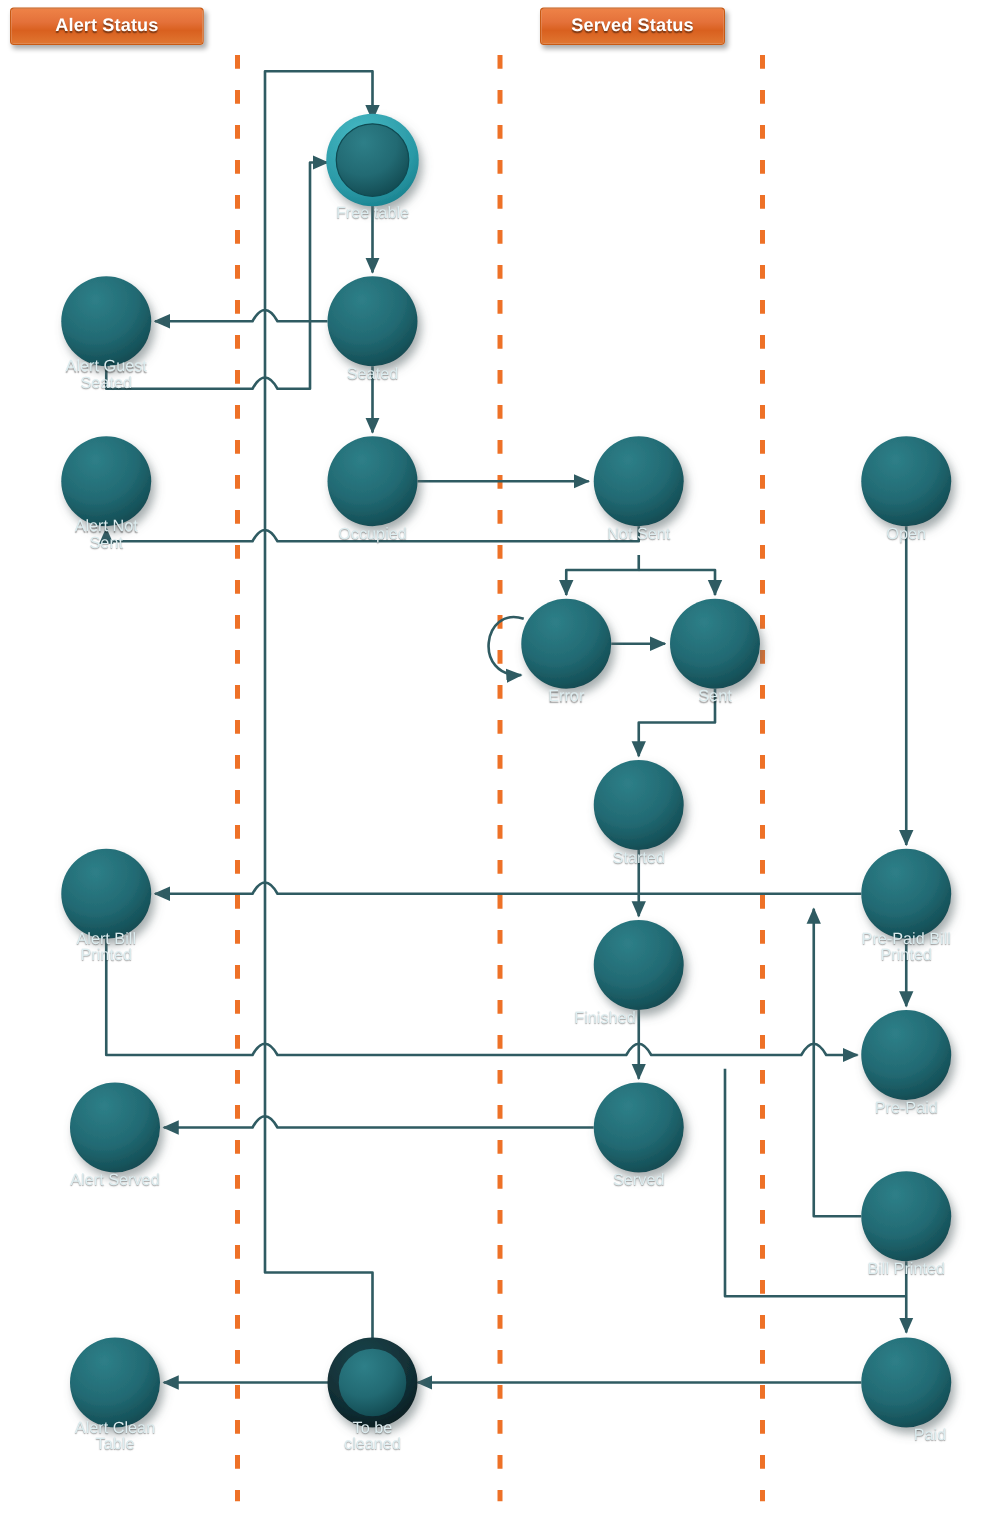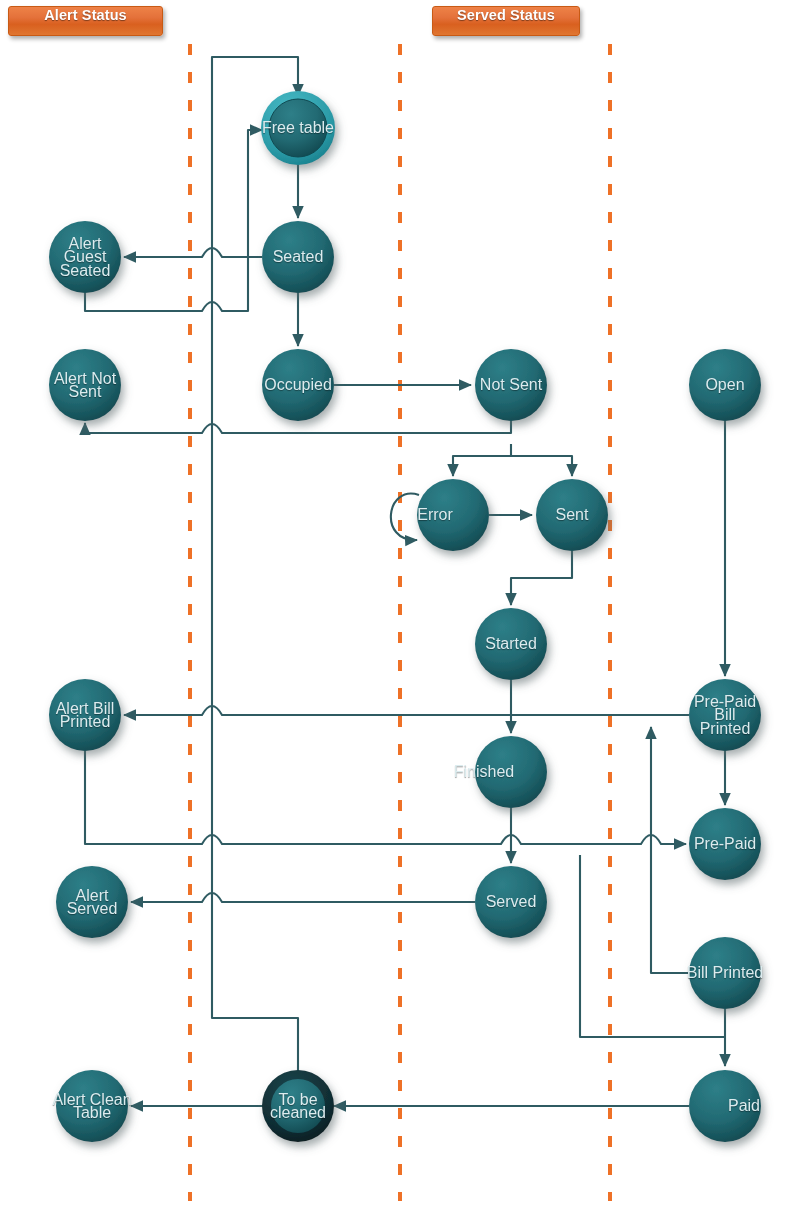--- a/index.html
+++ b/index.html
@@ -11,36 +11,37 @@
     position:absolute;
     box-sizing:border-box;
     height:30px;
     border-radius:3px;
     border:1px solid #c85a14;
     background:linear-gradient(180deg,#ee8247 0%,#e4713a 38%,#d9601f 62%,#e07631 100%);
     box-shadow:2px 3px 4px rgba(0,0,0,0.32);
     color:#ffffff;
     font-size:14.5px;
     font-weight:bold;
-    display:flex;justify-content:center;
+    display:flex;align-items:center;justify-content:center;
     text-shadow:0 1px 1px rgba(0,0,0,0.45);
     letter-spacing:.1px;
     white-space:nowrap;
   }
   .node-label{
     position:absolute;
     color:#dcecef;
-    font-size:16px;
+    font-size:13px;
     line-height:13.4px;
     text-align:center;
     white-space:pre-line;
     pointer-events:none;
     text-shadow:0 1px 1px rgba(0,0,0,0.4);
     display:flex;align-items:center;justify-content:center;
     box-sizing:border-box;
+    margin-top:42px;
   }
 </style>
 </head>
 <body>
 
 <div id="stage">
 
   <svg id="diagram" viewBox="0 0 800 1213">
     <defs>
       <radialGradient id="nodeGrad" cx="38%" cy="26%" r="82%">
@@ -176,21 +177,21 @@
 Seated</div>
   <div class="node-label" style="left:47px;top:369px;width:76px;height:32px;">Alert Not
 Sent</div>
   <div class="node-label" style="left:47px;top:699px;width:76px;height:32px;">Alert Bill
 Printed</div>
   <div class="node-label" style="left:50px;top:888px;width:84px;height:28px;">Alert Served</div>
   <div class="node-label" style="left:52px;top:1090px;width:80px;height:32px;">Alert Clean
 Table</div>
 
   <div class="node-label" style="left:471px;top:371px;width:80px;height:28px;">Not Sent</div>
-  <div class="node-label" style="left:397px;top:501px;width:76px;height:28px;">Error</div>
+  <div class="node-label" style="left:415px;top:501px;width:76px;height:28px;">Error</div>
   <div class="node-label" style="left:534px;top:501px;width:76px;height:28px;">Sent</div>
   <div class="node-label" style="left:471px;top:630px;width:80px;height:28px;">Started</div>
   <div class="node-label" style="left:442px;top:758px;width:84px;height:28px;">Finished</div>
   <div class="node-label" style="left:471px;top:888px;width:80px;height:28px;">Served</div>
 
   <div class="node-label" style="left:687px;top:371px;width:76px;height:28px;">Open</div>
   <div class="node-label" style="left:681px;top:699px;width:88px;height:32px;">Pre-Paid Bill
 Printed</div>
   <div class="node-label" style="left:685px;top:830px;width:80px;height:28px;text-align:right;">Pre-Paid</div>
   <div class="node-label" style="left:681px;top:959px;width:88px;height:28px;">Bill Printed</div>

